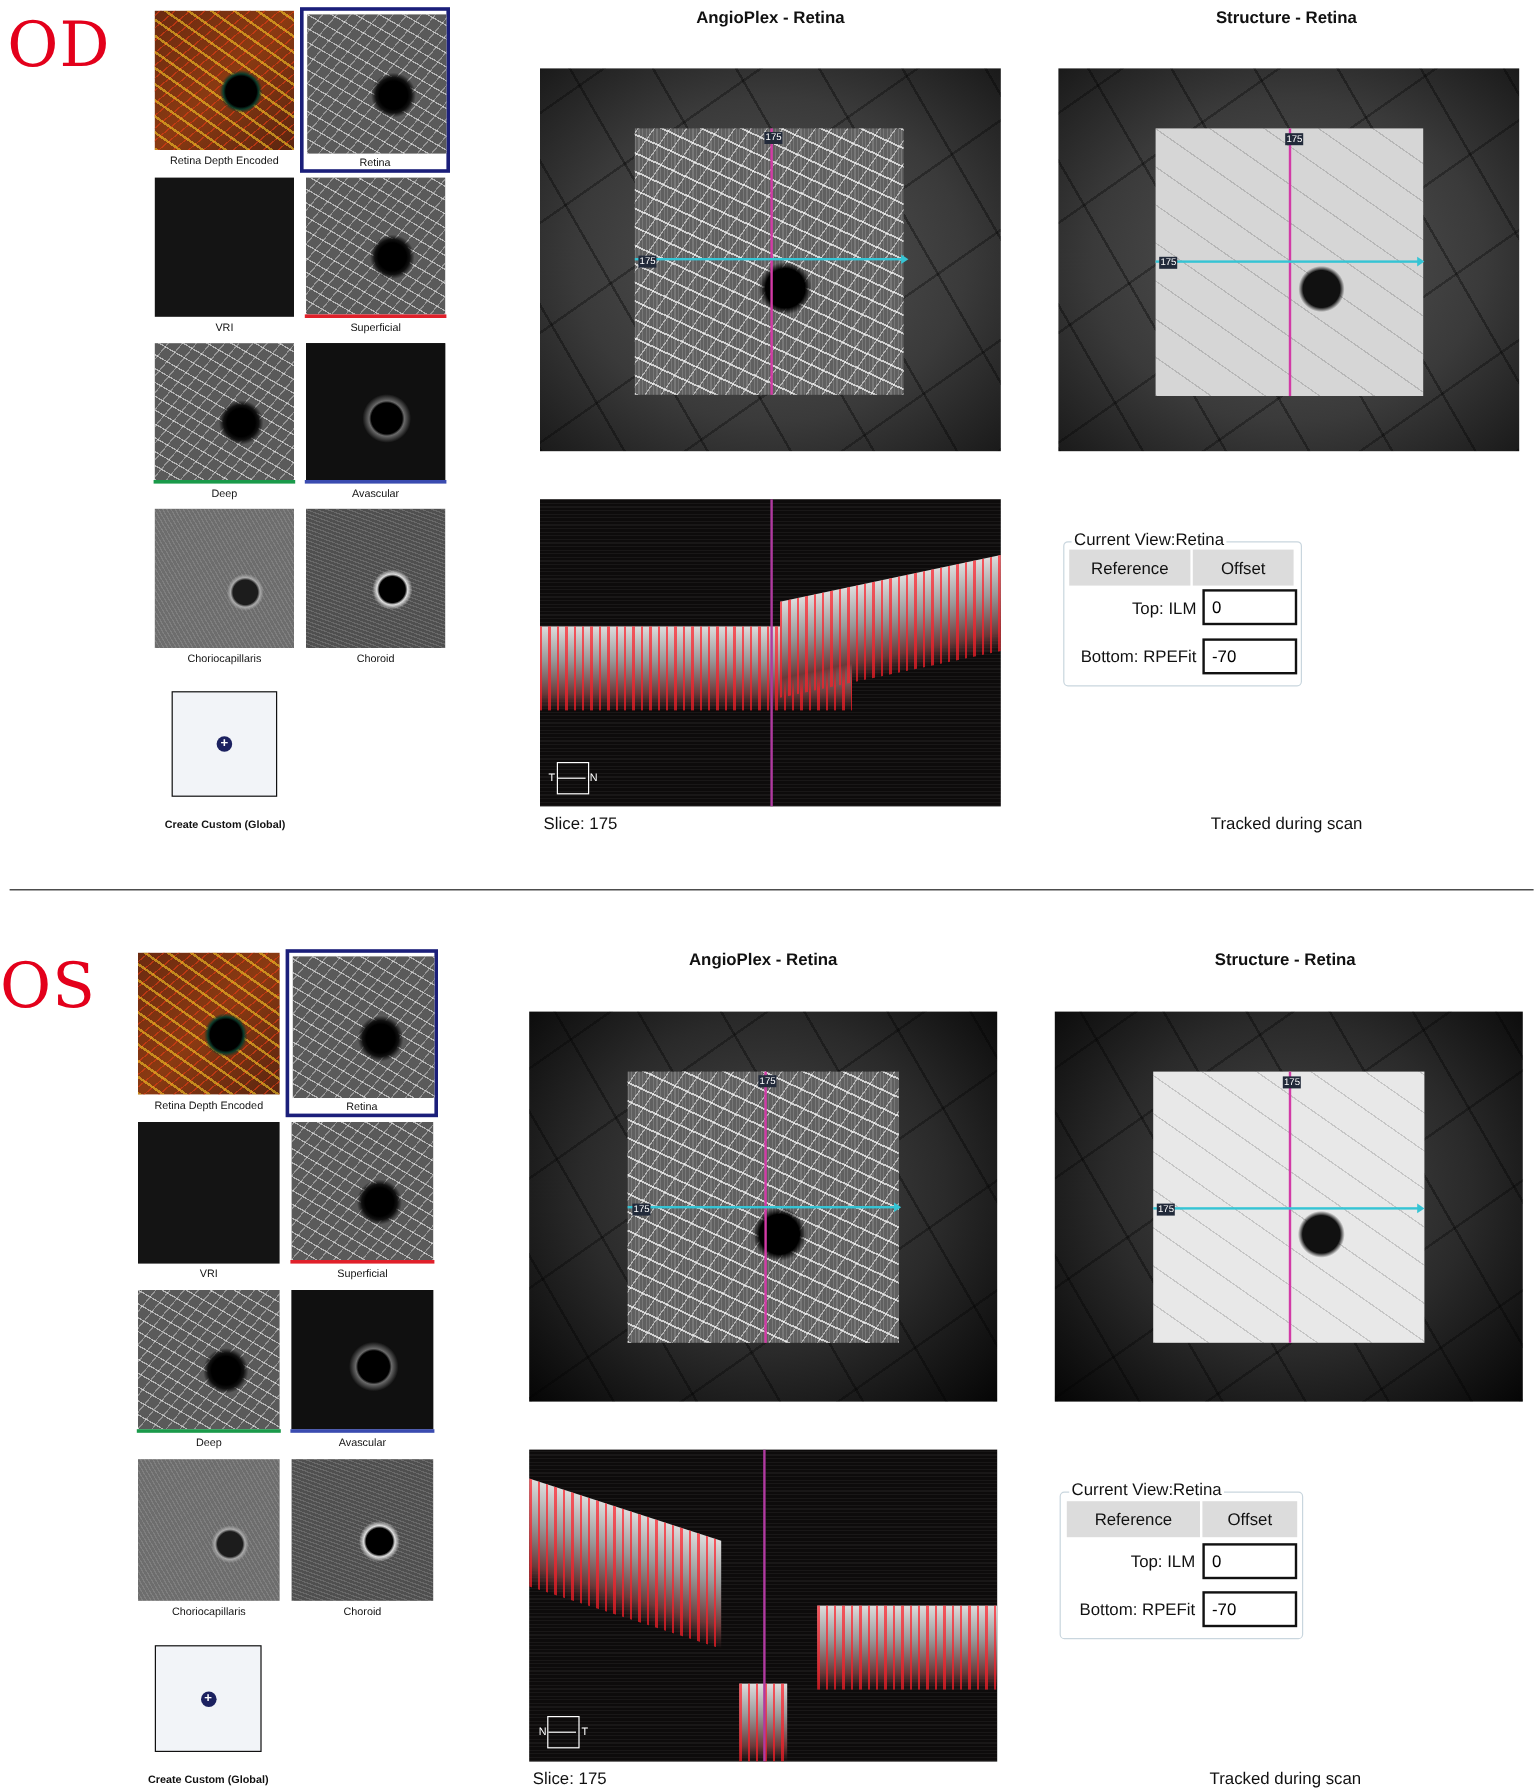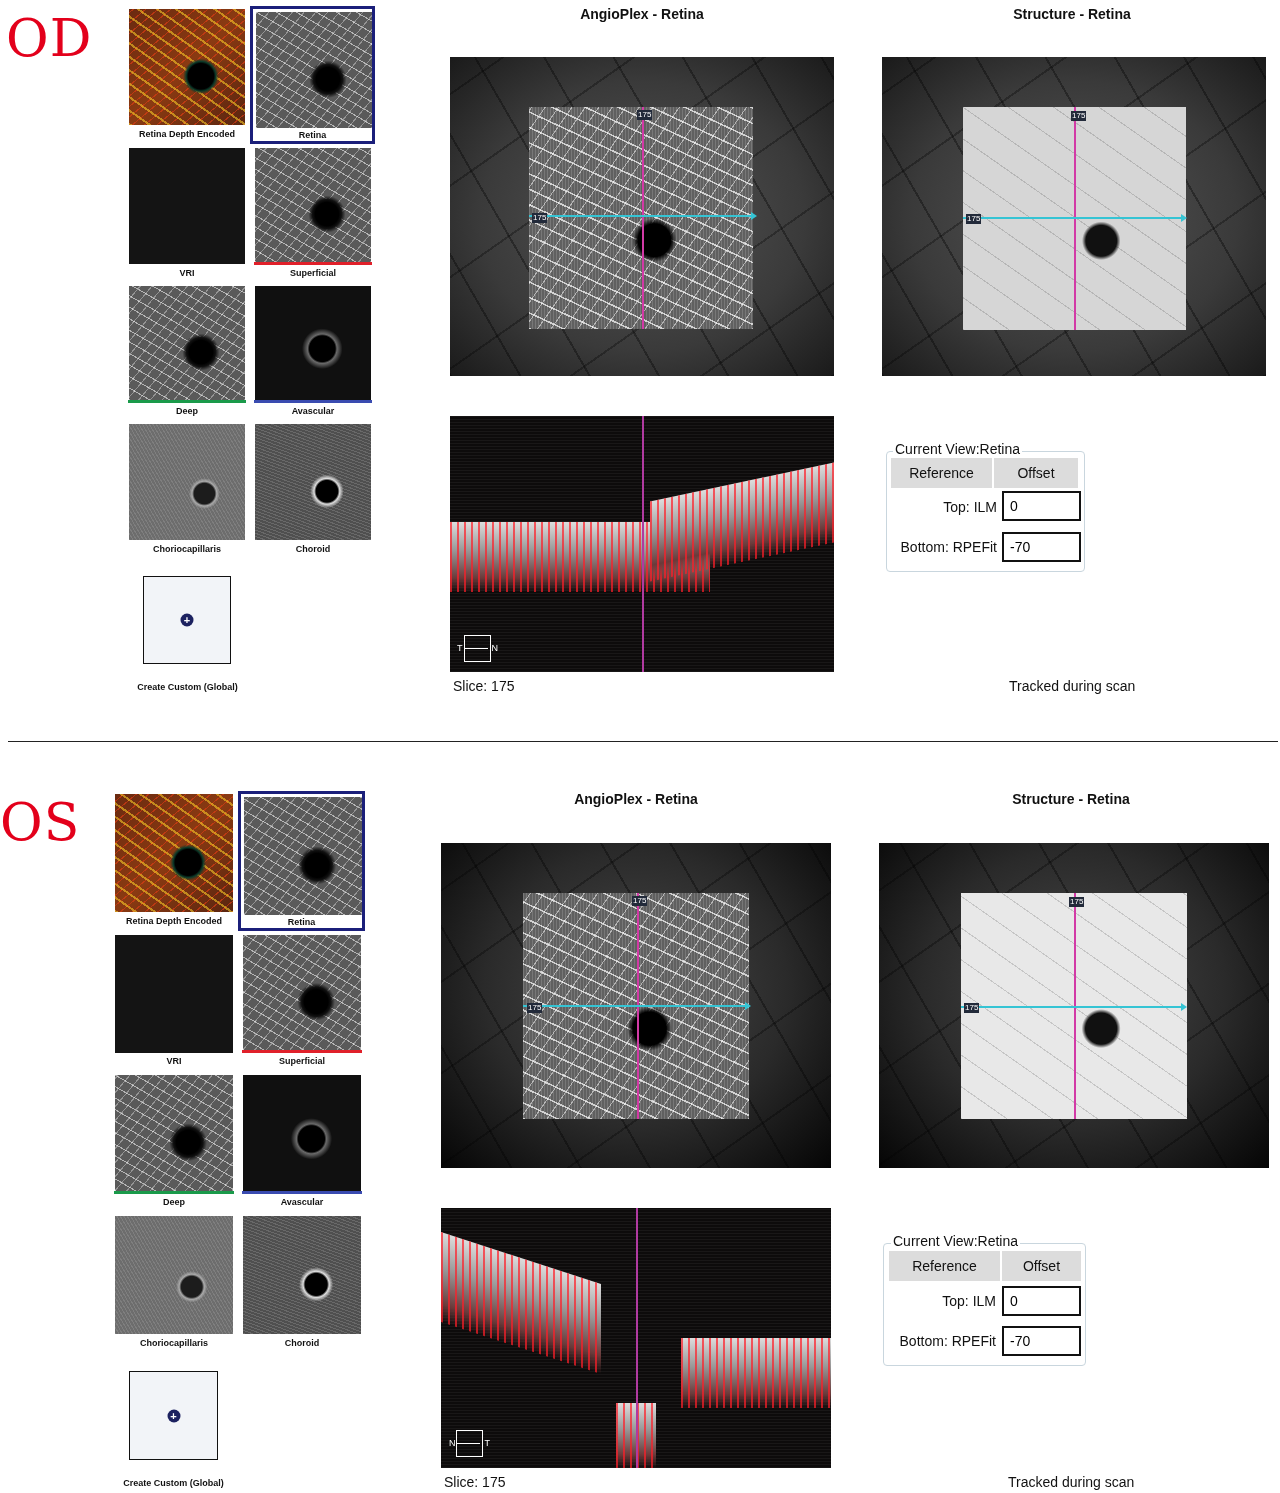--- a/index.html
+++ b/index.html
@@ -1,21 +1,21 @@
 <!DOCTYPE html>
 <html><head>
 <meta charset="utf-8">
 <style>
   * { box-sizing: border-box; margin: 0; padding: 0; }
   body { width: 1280px; height: 1493px; background: #ffffff; position: relative; overflow: hidden; font-family: "Liberation Sans", sans-serif; color: #111; }
   .abs { position: absolute; }
   .eye-label { font-family: "DejaVu Serif", "Liberation Serif", serif; color: #e3001b; font-size: 52px; line-height: 1; letter-spacing: 1px; }
   .thumb { position: absolute; }
   .thumb .img { position: absolute; overflow: hidden; }
-  .thumb .cap { position: absolute; left: 0; right: 0; text-align: center; font-size: 9px; font-weight: bold; }
+  .thumb .cap { position: absolute; left: 0; right: 0; text-align: center; font-size: 9px; font-weight: normal; }
   .thumb.selected { border: 3px solid #1b1f7a; }
   .underline { position: absolute; height: 3px; }
   .img-rde { background: radial-gradient(circle at 62% 58%, #000 0 13%, #0b3b2a 15%, transparent 18%),
       repeating-linear-gradient(35deg, rgba(255,210,40,.55) 0 2px, transparent 2px 11px),
       repeating-linear-gradient(-40deg, rgba(230,60,20,.6) 0 1px, transparent 1px 8px),
       linear-gradient(135deg, #6b2a10, #8a3a12 50%, #5a2510); }
   .img-retina { background: radial-gradient(circle at 62% 58%, #000 0 12%, #111 15%, transparent 19%),
       repeating-linear-gradient(30deg, rgba(255,255,255,.55) 0 1px, transparent 1px 10px),
       repeating-linear-gradient(-50deg, rgba(255,255,255,.35) 0 1px, transparent 1px 9px),
       #5a5a5a; }

